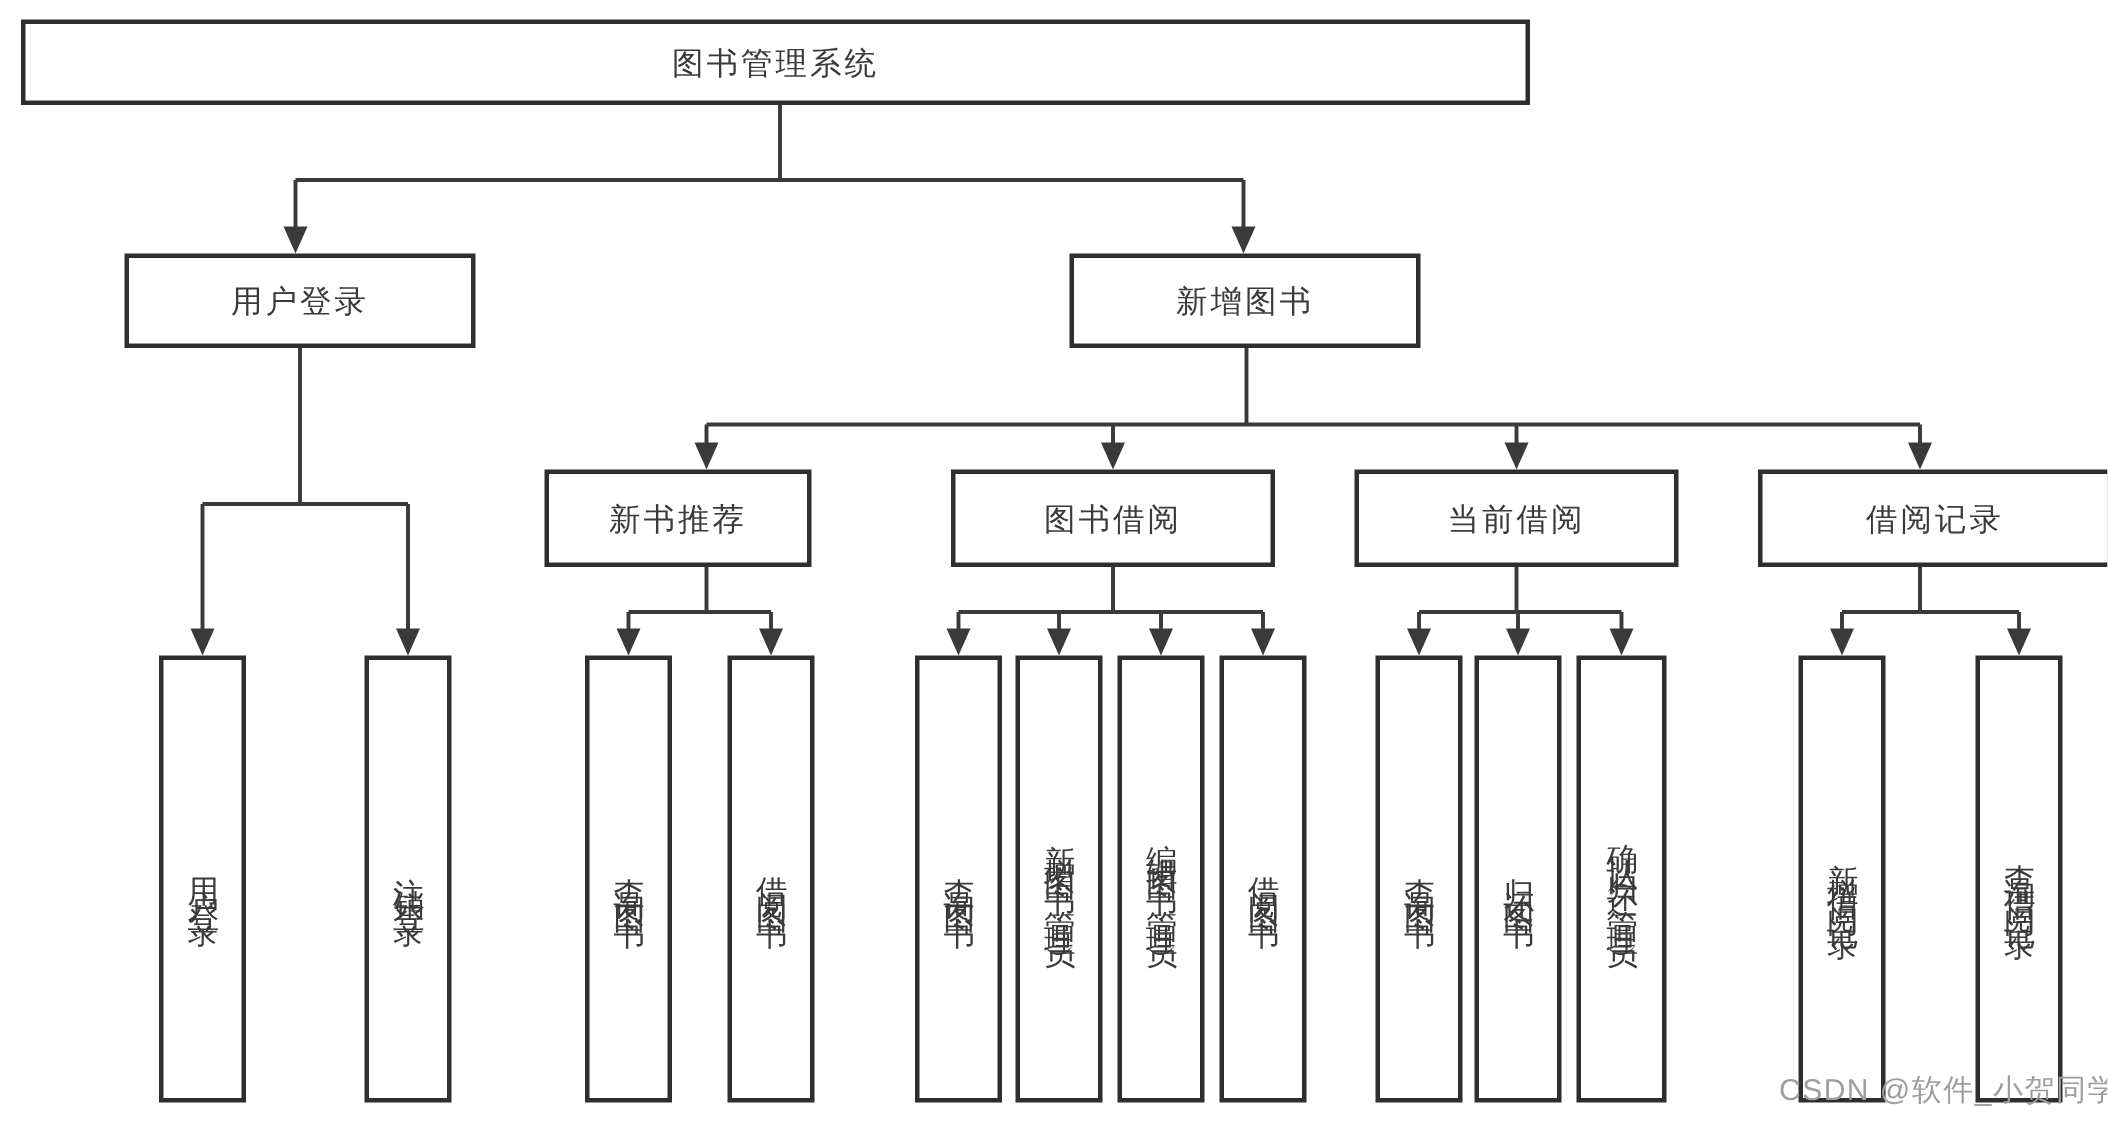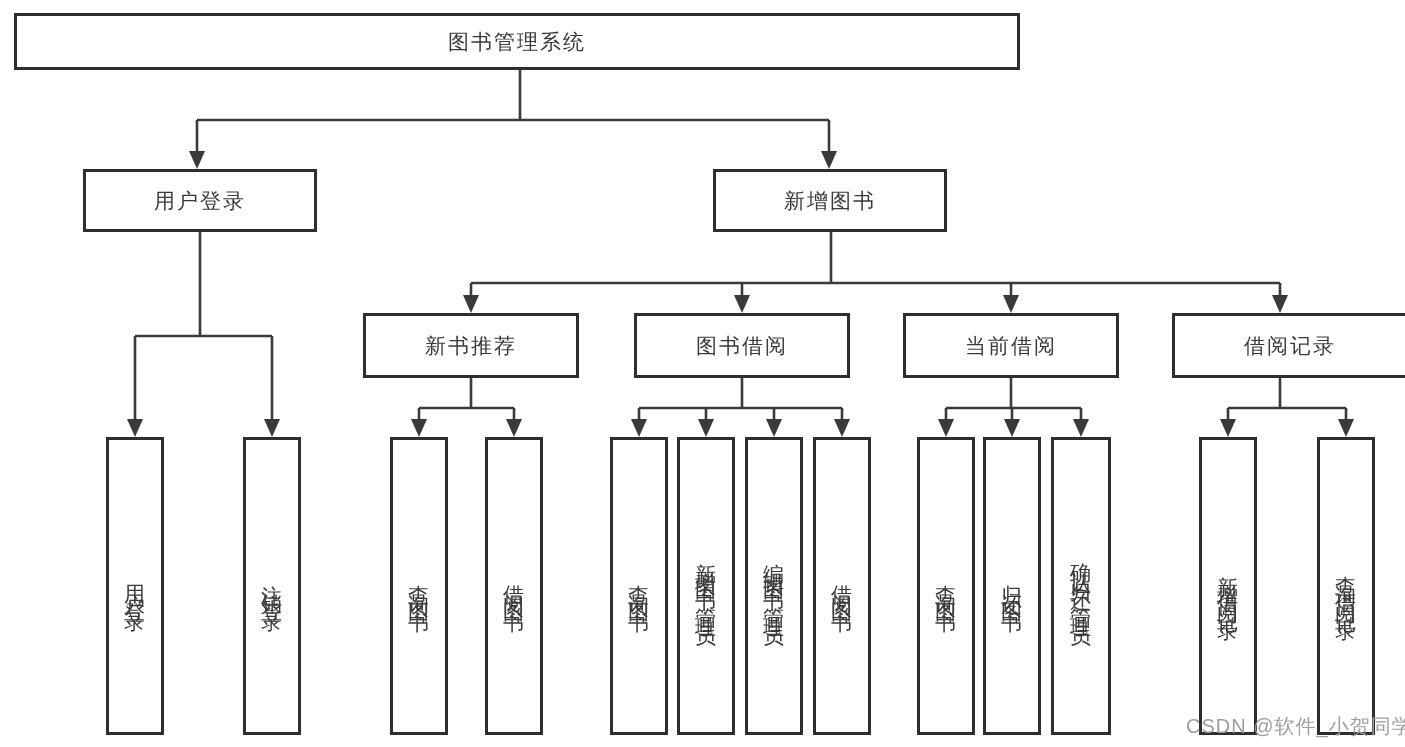--- a/index.html
+++ b/index.html
@@ -104,21 +104,21 @@
     <span class="lbl">图书管理系统</span>
   </div>
 
   <div class="node" style="left:83px;top:169px;width:234px;height:63px">
     <span class="lbl">用户登录</span>
   </div>
   <div class="node" style="left:713px;top:169px;width:234px;height:63px">
     <span class="lbl">新增图书</span>
   </div>
 
-  <div class="node" style="left:363px;top:313px;width:216px;height:65px">
+  <div class="node" style="left:363px;top:313px;width:178px;height:65px">
     <span class="lbl">新书推荐</span>
   </div>
   <div class="node" style="left:903px;top:313px;width:216px;height:65px">
     <span class="lbl">当前借阅</span>
   </div>
   <div class="node" style="left:634px;top:313px;width:216px;height:65px">
     <span class="lbl">图书借阅</span>
   </div>
   <div class="node" style="left:1172px;top:313px;width:236px;height:65px">
     <span class="lbl">借阅记录</span>

